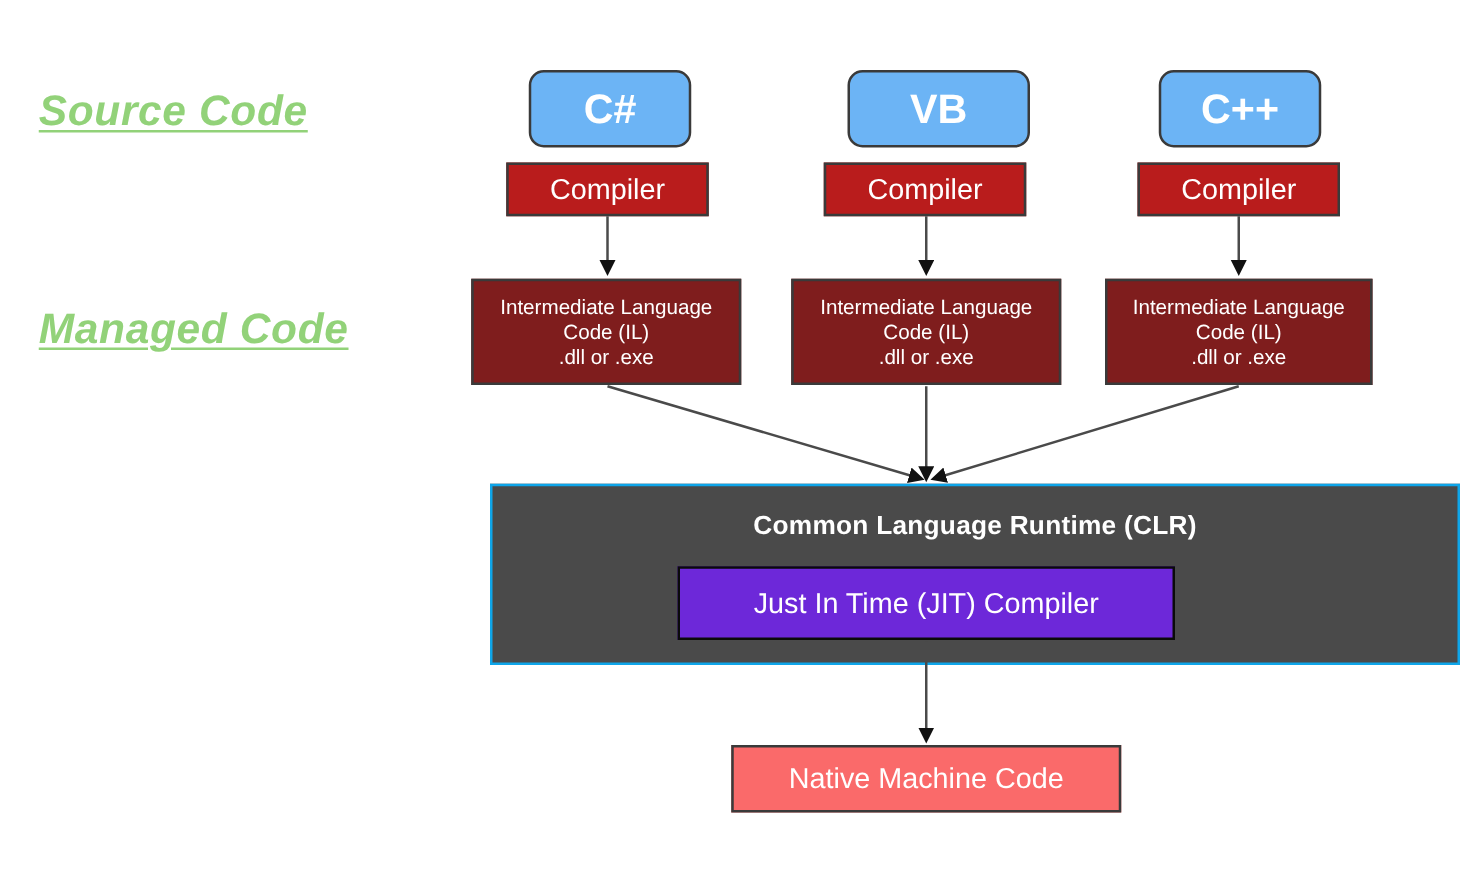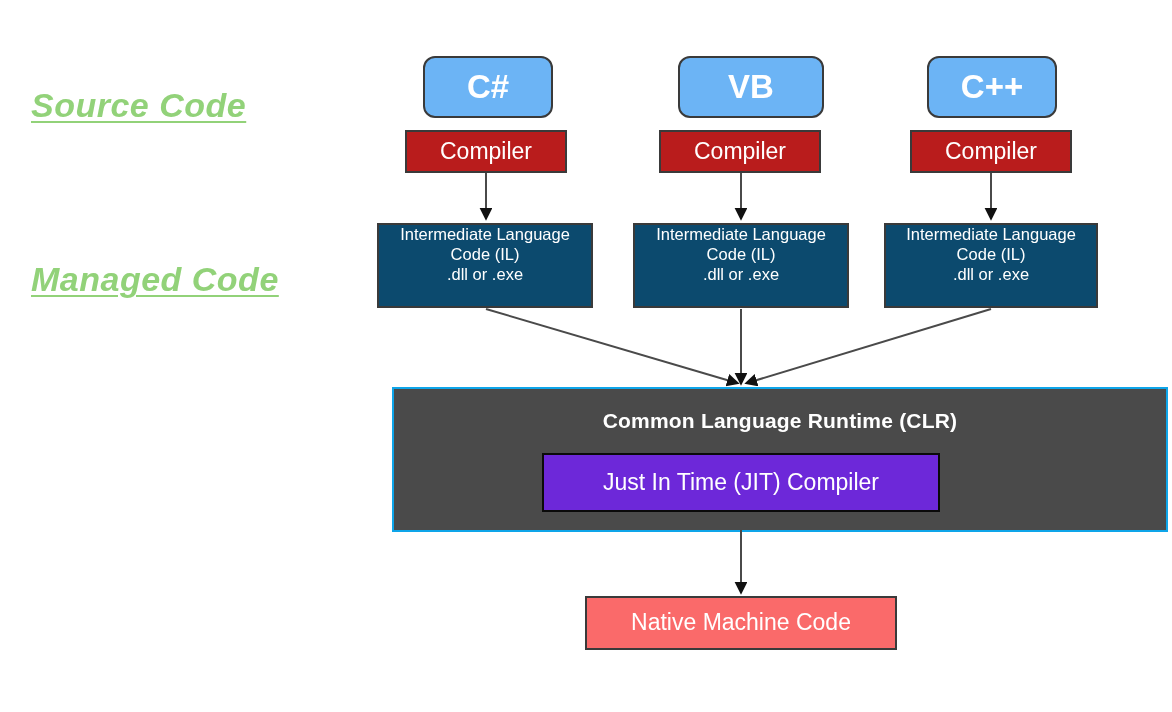--- a/index.html
+++ b/index.html
@@ -36,21 +36,20 @@
     position: absolute;
     color: #92d279;
     font-weight: bold;
     font-style: italic;
     text-decoration: underline;
     text-decoration-thickness: 2px;
     text-underline-offset: 4px;
     white-space: nowrap;
     font-size: 34px;
     letter-spacing: 0.5px;
-    margin-top: 16px;
   }
   #label-source-code { left: 31px; top: 70px; }
   #label-managed-code { left: 31px; top: 244px; }
 
   
   .lang-box {
     background: #6cb4f5;
     border: 2px solid #3a3a3a;
     border-radius: 12px;
     font-size: 33px;
@@ -67,26 +66,26 @@
     border: 2px solid #3a3a3a;
     font-size: 23px;
     height: 43px;
   }
   #node-compiler-1 { left: 405px; top: 130px; width: 162px; }
   #node-compiler-2 { left: 659px; top: 130px; width: 162px; }
   #node-compiler-3 { left: 910px; top: 130px; width: 162px; }
 
   
   .il-box {
-    background: #0c4a6e;
+    background: #7f1d1d;
     border: 2px solid #3a3a3a;
     font-size: 16.5px;
     height: 85px;
     justify-content: flex-start;
-    padding-top: 0;
+    padding-top: 12px;
   }
   .il-box .il-sub { margin-top: 0; }
   #node-il-1 { left: 377px; top: 223px; width: 216px; }
   #node-il-2 { left: 633px; top: 223px; width: 216px; }
   #node-il-3 { left: 884px; top: 223px; width: 214px; }
 
   
   #node-clr {
     position: absolute;
     left: 392px; top: 387px;

